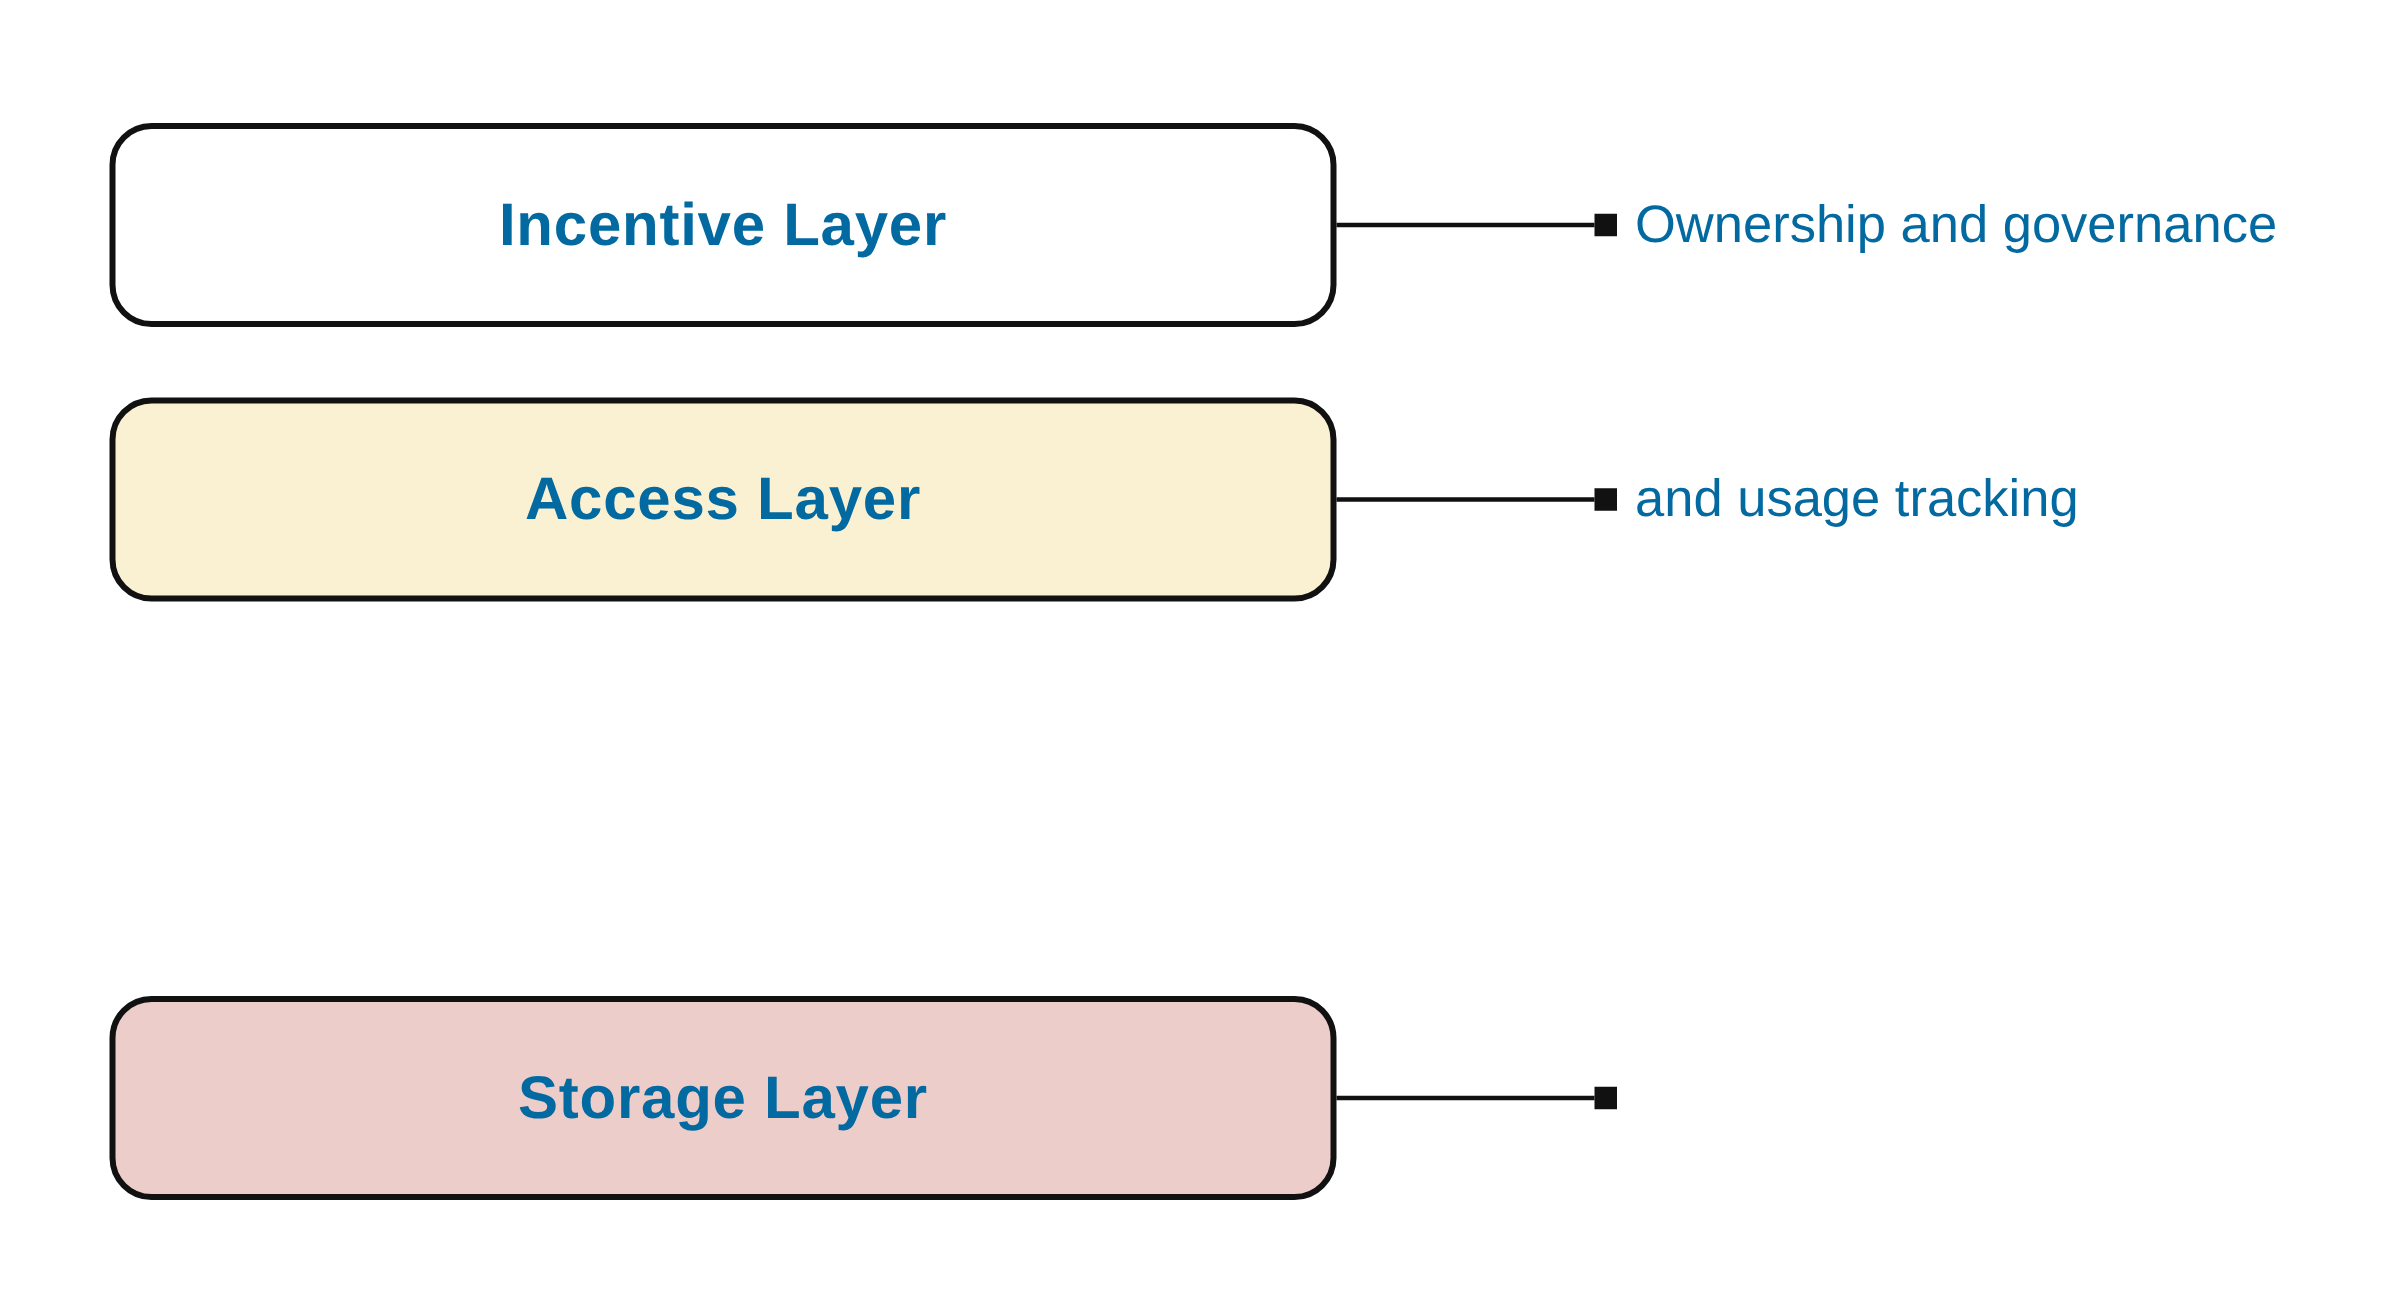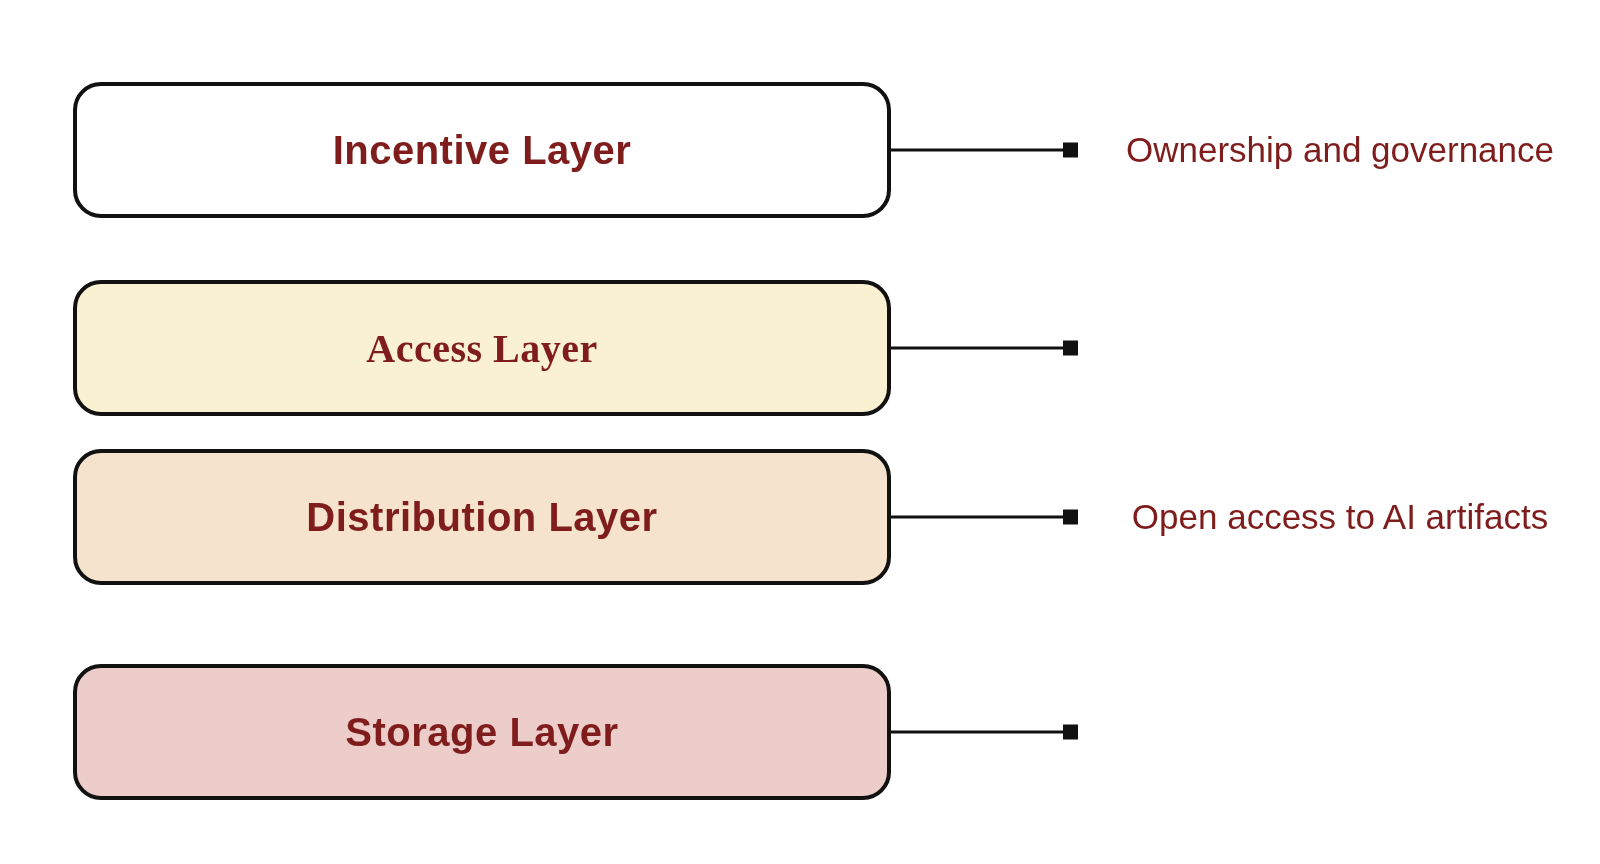--- a/index.html
+++ b/index.html
@@ -7,21 +7,21 @@
     padding: 0;
     background: #ffffff;
   }
   .canvas {
     position: relative;
     width: 1600px;
     height: 864px;
     background: #ffffff;
     overflow: hidden;
     font-family: "Liberation Sans", sans-serif;
-    color: #7f1d1d;
+    color: #0369a1;
   }
   .row {
     position: absolute;
     left: 0;
     width: 1600px;
     height: 136px;
   }
   .layer-box {
     position: absolute;
     left: 73px;
@@ -58,21 +58,21 @@
     height: 15px;
     background: #111111;
     transform: translateY(-50%);
   }
   .annotation {
     position: absolute;
     left: 1090px;
     top: 50%;
     width: 500px;
     transform: translateY(-50%);
-    text-align: center;
+    text-align: left;
     font-size: 35px;
     line-height: 44px;
     white-space: nowrap;
   }
 </style>
 </head>
 <body>
 
 <div class="canvas">
 
@@ -81,41 +81,31 @@
       <span class="layer-label">Incentive Layer</span>
     </div>
     <div class="connector"></div>
     <div class="marker"></div>
     <div class="annotation">
       <div>Ownership and governance</div>
       <div></div>
     </div>
   </div>
 
-  <div class="row" style="top: 280px; font-family: Liberation Serif, serif;">
+  <div class="row" style="top: 265px;">
     <div class="layer-box" style="background: rgb(250, 240, 210);">
       <span class="layer-label">Access Layer</span>
     </div>
     <div class="connector"></div>
     <div class="marker"></div>
     <div class="annotation">
+      <div>and usage tracking</div>
     </div>
   </div>
 
-  <div class="row" style="top: 449px;">
-    <div class="layer-box" style="background: rgb(246, 227, 206);">
-      <span class="layer-label">Distribution Layer</span>
-    </div>
-    <div class="connector"></div>
-    <div class="marker"></div>
-    <div class="annotation">
-      <div>Open access to AI artifacts</div>
-      <div></div>
-    </div>
-  </div>
 
   <div class="row" style="top: 664px; padding-left: 12px;">
     <div class="layer-box" style="background: rgb(237, 205, 201);">
       <span class="layer-label">Storage Layer</span>
     </div>
     <div class="connector"></div>
     <div class="marker"></div>
   </div>
 
 </div>

